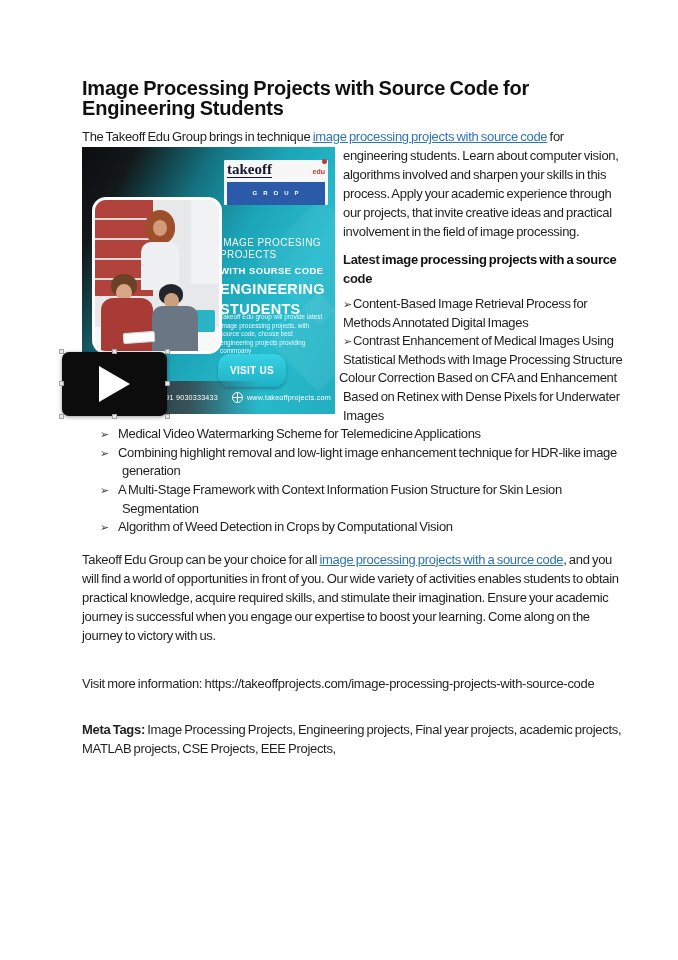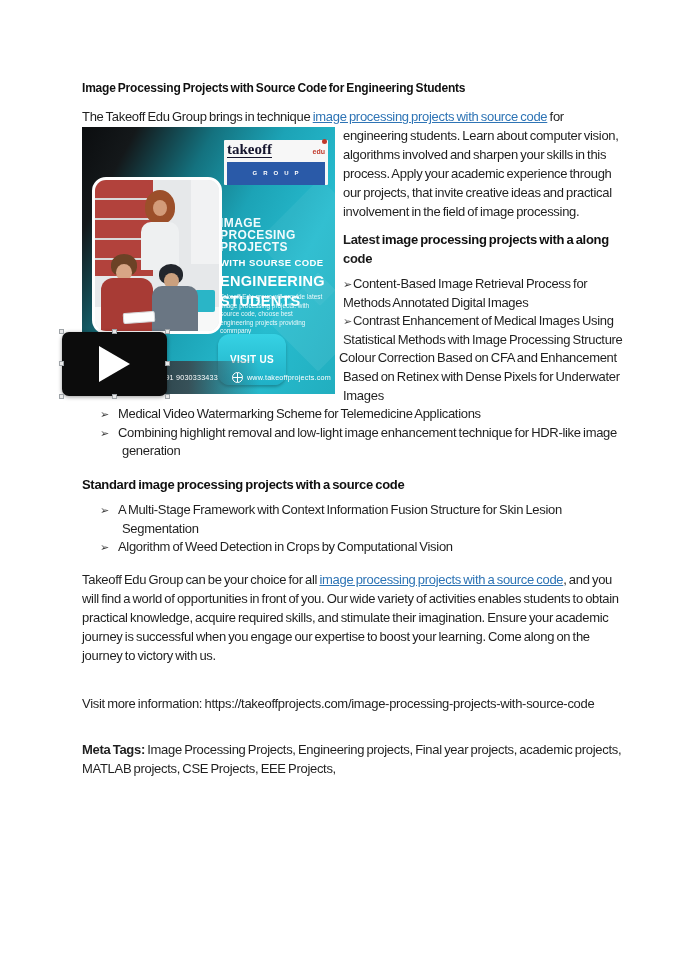--- a/index.html
+++ b/index.html
@@ -5,21 +5,21 @@
   * { margin:0; padding:0; box-sizing:border-box; }
   html,body { background:#ffffff; }
   body {
     width:678px; height:960px; position:relative; overflow:hidden;
     font-family:"Liberation Sans", sans-serif;
     color:#1f1f1f;
     letter-spacing:-0.3px; word-spacing:-1px;
   }
   .page { padding:78px 53px 0 82px; }
 
-  h1.title { font-size:12px; line-height:20px; letter-spacing:-0.2px; margin:0 0 9px 0; color:#101010; }
+  h1.title { font-size:20px; line-height:20px; letter-spacing:-0.2px; margin:0 0 9px 0; color:#101010; }
 
   p.body-text { font-size:13px; line-height:19px; }
   p.intro { margin:0; }
   a.doclink { color:#2e74b5; text-decoration:underline; cursor:pointer; }
 
   
   .thumb {
     display:block; float:left; position:relative;
     width:253px; height:267px; margin:1px 8px 3px 0;
     background:
@@ -32,25 +32,25 @@
   .chev2 { width:70px; height:70px; right:-18px; top:160px; background:rgba(255,255,255,0.07); }
 
   .logo { position:absolute; left:142px; top:13px; width:104px; background:#f7f7f7; padding:2px 3px 0 3px; border-radius:1px; }
   .logo-row { display:flex !important; flex-direction:row; align-items:baseline; justify-content:space-between; position:relative; }
   .logo-brand { font-family:"Liberation Serif", serif; font-weight:bold; font-size:15px; color:#15152e; line-height:15px; border-bottom:1.5px solid #15152e; }
   .logo-edu { font-size:7px; font-weight:bold; color:#c0392b; margin-left:1px; }
   .logo-reg { position:absolute; right:-2px; top:-3px; width:5px; height:5px; background:#c0392b; border-radius:50%; }
   .logo-group { margin-top:1px; background:#2a5aa8; color:#ffffff; font-size:6px; font-weight:bold; letter-spacing:6px; text-align:center; padding:2px 0 2px 5px; }
 
   .headline { position:absolute; left:138px; top:90px; width:112px; color:#fff; }
-  .hl-s { font-size:12px; font-weight:bold; letter-spacing:0.4px; line-height:12px; color:#f2fbfd; }
+  .hl-s { font-size:10px; font-weight:normal; letter-spacing:0.4px; line-height:12px; color:#f2fbfd; }
   .hl-m { font-size:9.5px; font-weight:bold; letter-spacing:0.4px; line-height:13px; margin-top:3px; }
   .hl-l { font-size:14.5px; font-weight:bold; letter-spacing:0.3px; line-height:16px; margin-top:4px; }
   .thumb-desc { position:absolute; left:138px; top:166px; width:104px; font-size:6.4px; line-height:8.6px; color:rgba(255,255,255,0.9); }
-  .visit-btn { position:absolute; left:136px; top:207px; background:linear-gradient(180deg,#36d2e4,#1fb0c6); color:#fff; font-size:10px; font-weight:bold; padding:16px 12px; border-radius:12px; letter-spacing:0.3px; box-shadow:0 2px 3px rgba(0,0,0,0.25); cursor:pointer; }
+  .visit-btn { position:absolute; left:136px; top:207px; background:linear-gradient(180deg,#36d2e4,#1fb0c6); color:#fff; font-size:10px; font-weight:bold; padding:7px 12px; border-radius:12px; letter-spacing:0.3px; box-shadow:0 2px 3px rgba(0,0,0,0.25); cursor:pointer; }
 
   .contact-bar { position:absolute; left:0; right:0; bottom:0; height:33px;
     background:linear-gradient(90deg, rgba(22,28,32,0.88) 0%, rgba(58,68,74,0.88) 42%, rgba(58,68,74,0) 70%);
     display:flex !important; flex-direction:row; align-items:center; padding-left:64px; }
   .contact-bar .ic { width:11px; height:11px; border:1px solid #fff; border-radius:50%; margin-right:4px; flex:0 0 auto; }
   .ic-phone { background:radial-gradient(circle at 50% 50%, #ffffff 0 2px, transparent 2.5px); }
   .ic-globe { background:
       linear-gradient(#fff,#fff) center/100% 1px no-repeat,
       linear-gradient(#fff,#fff) center/1px 100% no-repeat; }
   .contact-txt { color:#fff; font-size:7.2px; letter-spacing:0.2px; }
@@ -157,31 +157,30 @@
           <span class="handle h-tm"></span>
           <span class="handle h-tr"></span>
           <span class="handle h-ml"></span>
           <span class="handle h-mr"></span>
           <span class="handle h-bl"></span>
           <span class="handle h-bm"></span>
           <span class="handle h-br"></span>
         </span>
       </span><span>engineering students. Learn about computer vision, algorithms involved and sharpen your skills in this process. Apply your academic experience through our projects, that invite creative ideas and practical involvement in the field of image processing.</span></p>
 
-  <h2 class="sec latest-h">Latest image processing projects with a along code</h2>
+  <h2 class="sec latest-h">Latest image processing projects with a source code</h2>
 
   <ul class="projects latest">
     <li>Content-Based Image Retrieval Process for Methods Annotated Digital Images</li>
     <li>Contrast Enhancement of Medical Images Using Statistical Methods with Image Processing Structure</li>
     <li>Colour Correction Based on CFA and Enhancement Based on Retinex with Dense Pixels for Underwater Images</li>
     <li>Medical Video Watermarking Scheme for Telemedicine Applications</li>
     <li>Combining highlight removal and low-light image enhancement technique for HDR-like image generation</li>
   </ul>
 
-  <h2 class="sec standard-h">Standard image processing projects with a source code</h2>
 
   <ul class="projects standard">
     <li>A Multi-Stage Framework with Context Information Fusion Structure for Skin Lesion Segmentation</li>
     <li>Algorithm of Weed Detection in Crops by Computational Vision</li>
   </ul>
 
   <p class="body-text outro"><span>Takeoff Edu Group can be your choice for all </span><a class="doclink">image processing projects with a source code</a><span>, and you will find a world of opportunities in front of you. Our wide variety of activities enables students to obtain practical knowledge, acquire required skills, and stimulate their imagination. Ensure your academic journey is successful when you engage our expertise to boost your learning. Come along on the journey to victory with us.</span></p>
 
   <p class="body-text visit"><span>Visit more information: </span><span>https://takeoffprojects.com/image-processing-projects-with-source-code</span></p>
 

